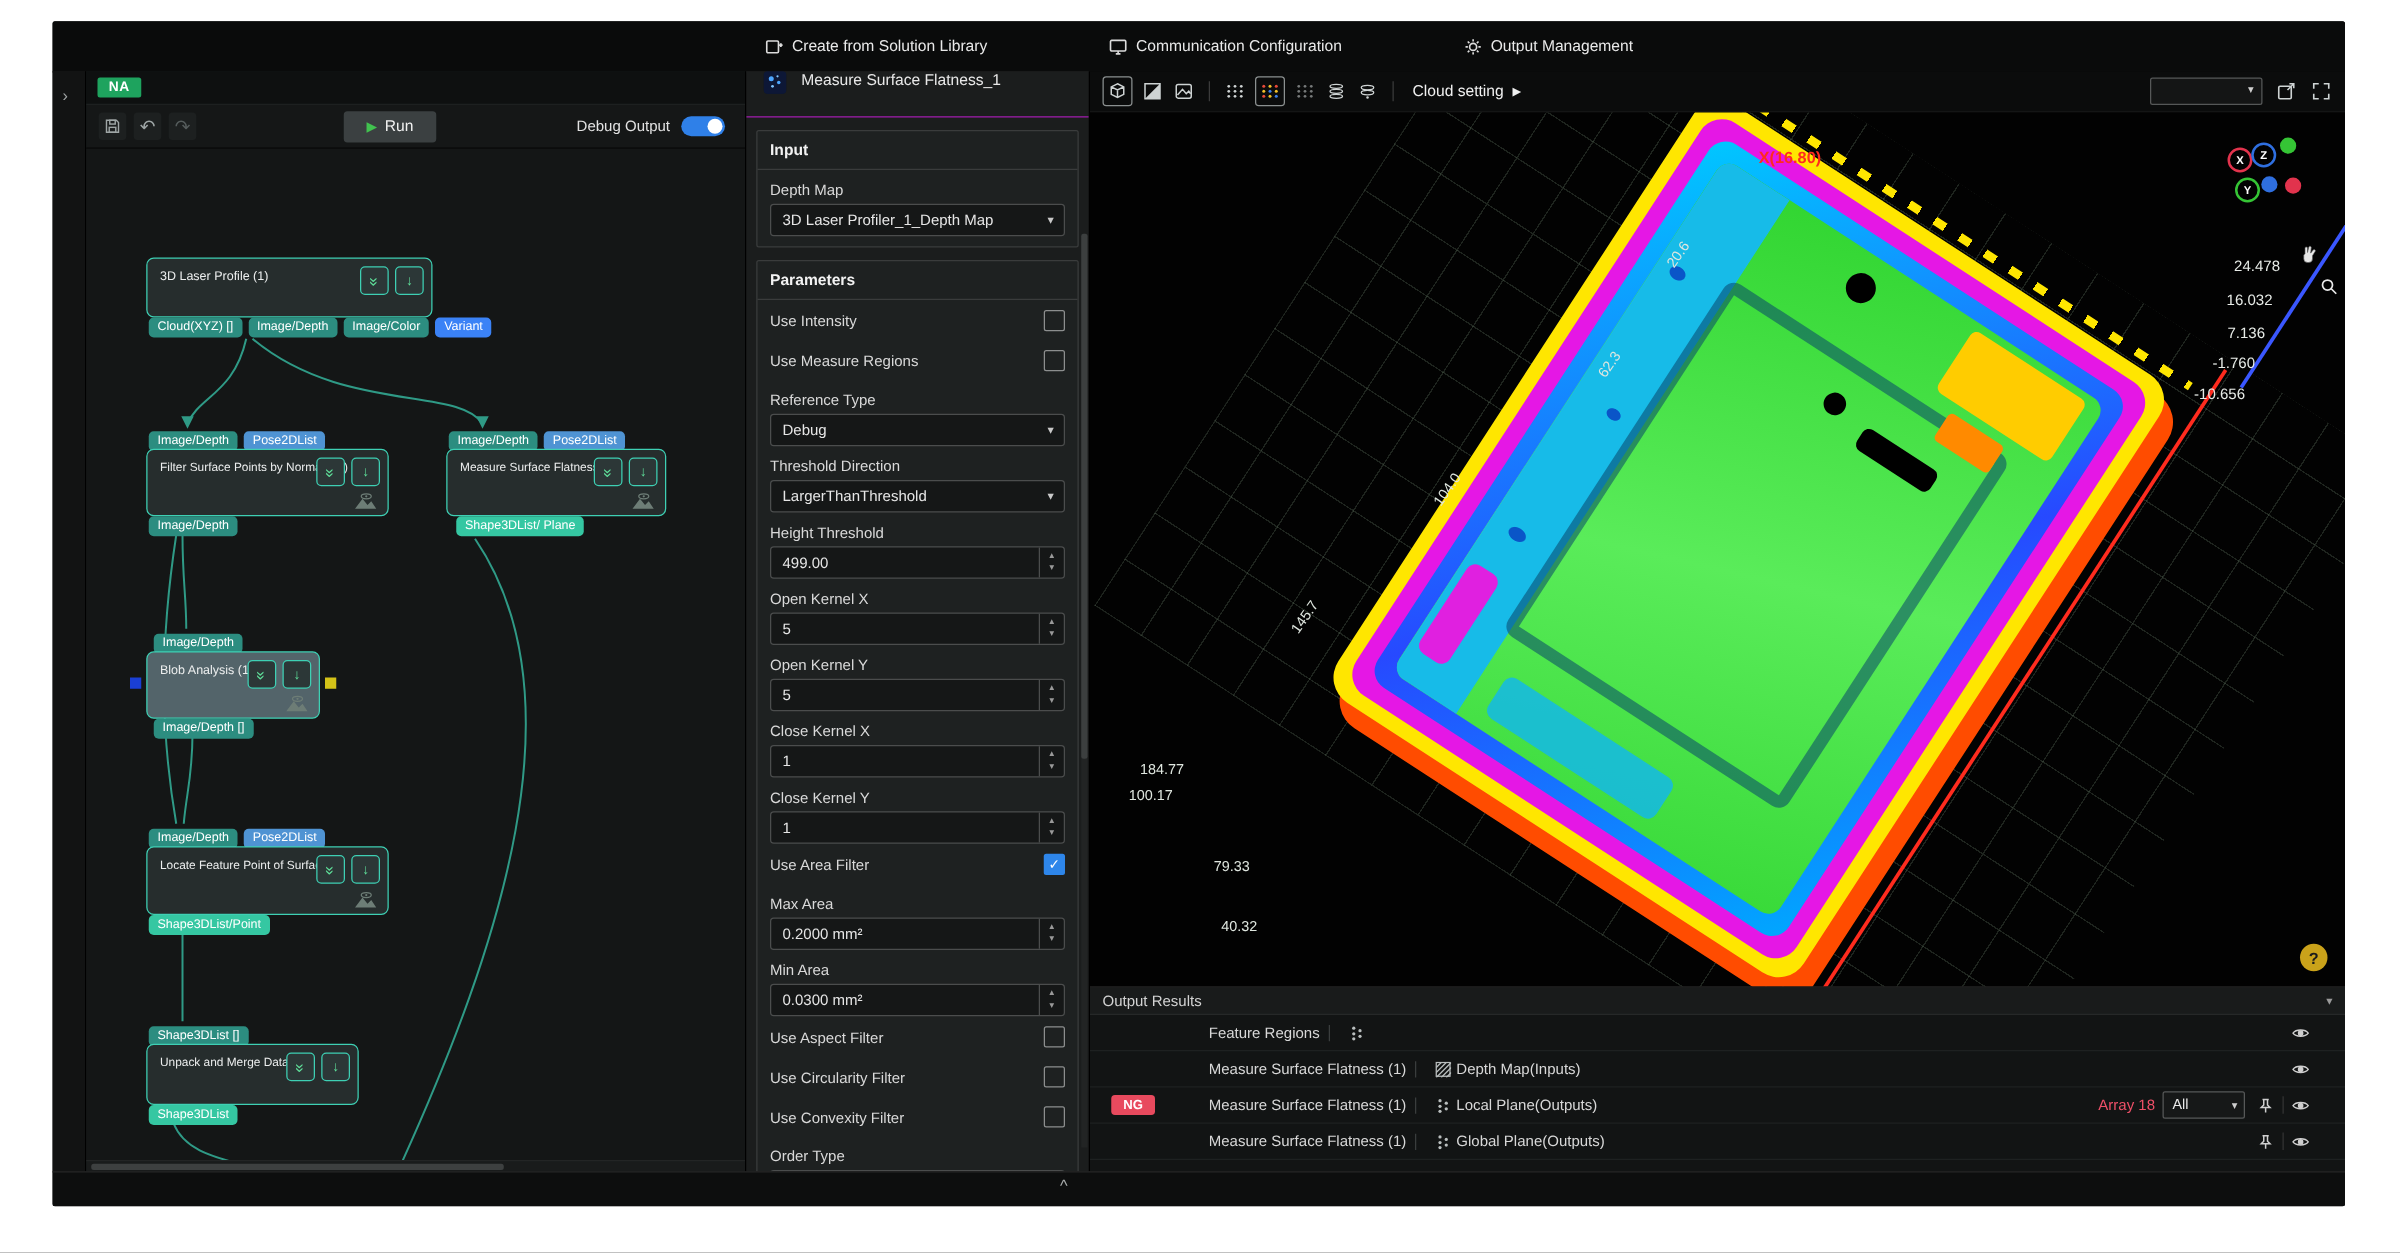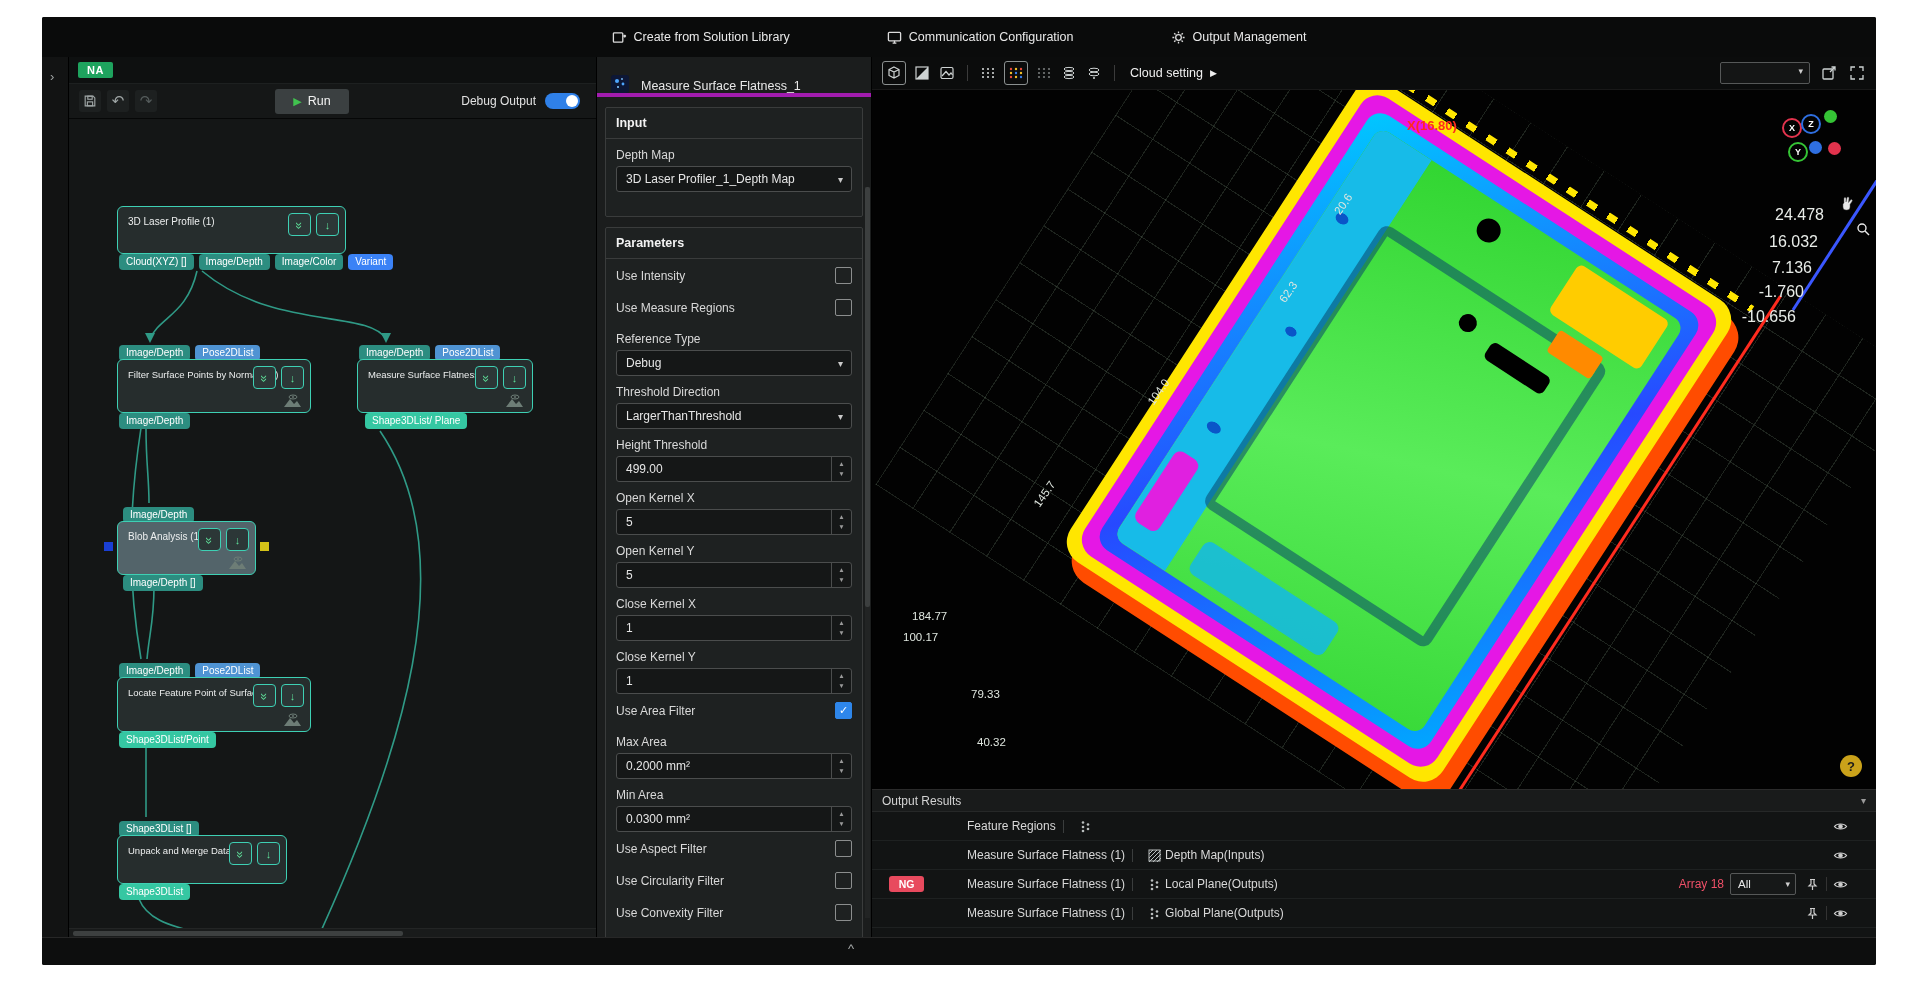--- a/index.html
+++ b/index.html
@@ -37,23 +37,23 @@
   .nview{position:absolute;right:8px;bottom:4px;width:20px;height:14px;color:#6d7d76;}
   .chips{position:absolute;display:flex;gap:5px;}
   .chip{background:#2c8d80;color:#fff;font-size:10px;padding:2px 7px 3px;border-radius:4px;white-space:nowrap;}
   .chip.blue{background:#4f93d3;}
   .chip.purple{background:#3b82f6;}
   .chip.mint{background:#35c7a2;}
   .sq{position:absolute;width:9px;height:9px;}
   svg.edges{position:absolute;left:0;top:0;pointer-events:none;}
   
   .ipanel{width:274px;background:#1b1d1d;border-right:1px solid #000;position:relative;color:#d9d9d9;font-size:12px;overflow:hidden;}
-  .ihead{height:36px;display:flex;align-items:flex-end;gap:12px;padding:0 14px;border-bottom:4px solid #a21caf;color:#e8e8e8;font-size:12.5px;}
+  .ihead{height:36px;display:flex;align-items:flex-start;gap:12px;padding:0 14px;border-bottom:1px solid #a21caf;color:#e8e8e8;font-size:12.5px;}
   .nodeicon{width:18px;height:18px;border-radius:3px;background:#0d1736;}
-  .section{margin:10px 8px 0;border:1px solid #3a3c3c;background:#1e2121;border-radius:2px;padding-bottom:24px;}
+  .section{margin:10px 8px 0;border:1px solid #3a3c3c;background:#1e2121;border-radius:2px;padding-bottom:8px;}
   .stitle{font-weight:bold;color:#f2f2f2;font-size:12.5px;padding:8px 10px;border-bottom:1px solid #3a3c3c;}
   .plabel{padding:9px 10px 4px;color:#d9d9d9;}
   .ctl{margin:0 10px;height:24px;background:#151717;border:1px solid #4b4d4d;border-radius:3px;display:flex;align-items:center;color:#e6e6e6;}
   .ctl .val{padding-left:9px;flex:1;white-space:nowrap;overflow:hidden;}
   .ctl .caret{padding-right:8px;color:#c9c9c9;font-size:10px;}
   .spinbtns{width:19px;align-self:stretch;border-left:1px solid #4b4d4d;display:flex;flex-direction:column;align-items:center;justify-content:space-evenly;color:#9a9a9a;font-size:6.5px;line-height:1;}
   .cbrow{display:flex;align-items:center;justify-content:space-between;padding:8px 10px 7px;}
   .cbox{width:15px;height:15px;border:1px solid #8c8e8e;border-radius:2px;background:transparent;display:flex;align-items:center;justify-content:center;font-size:11px;color:#fff;}
   .cbox.checked{background:#2e86ea;border-color:#2e86ea;}
   .vscroll{position:absolute;right:1px;top:130px;bottom:20px;width:5px;background:#222424;}
@@ -99,21 +99,21 @@
   .vlabel.rot{transform:rotate(-55deg);}
   .redlabel{position:absolute;color:#ff2b1e;font-size:13px;font-weight:bold;}
   .gizmo{position:absolute;right:28px;top:18px;width:66px;height:54px;}
   .gz{position:absolute;width:16px;height:16px;border-radius:50%;font-size:9px;font-weight:bold;display:flex;align-items:center;justify-content:center;color:#fff;}
   .gz.ring-x{border:2px solid #e2334d;left:0;top:10px;}
   .gz.ring-z{border:2px solid #2f6fe0;left:19px;top:6px;}
   .gz.dot-g{background:#35c435;left:42px;top:2px;width:13px;height:13px;}
   .gz.ring-y{border:2px solid #35c435;left:6px;top:34px;}
   .gz.dot-b{background:#2f6fe0;left:27px;top:33px;width:13px;height:13px;}
   .gz.dot-r{background:#e2334d;left:46px;top:34px;width:13px;height:13px;}
-  .scaleval{position:absolute;color:#e8ece8;font-size:16px;}
+  .scaleval{position:absolute;color:#e8ece8;font-size:12px;}
   .helpbtn{position:absolute;right:14px;bottom:12px;width:22px;height:22px;border-radius:50%;background:#caa21a;color:#1b1b1b;font-weight:bold;display:flex;align-items:center;justify-content:center;font-size:13px;}
   .minisvg{color:#cfd4d4;}
   
   .results{height:148px;background:#121414;border-top:1px solid #2b2b2b;font-size:12px;color:#d8d8d8;}
   .rhead{height:21px;background:#191b1b;border-bottom:1px solid #262828;display:flex;align-items:center;padding:0 10px;color:#d3d3d3;}
   .rhead .chev{margin-left:auto;font-size:10px;color:#9a9a9a;}
   .rrow{height:28px;border-bottom:1px solid #1e2121;position:relative;display:flex;align-items:center;}
   .rname{margin-left:95px;white-space:nowrap;}
   .rdiv{width:1px;height:13px;background:#3a3d3d;margin:0 7px;}
   .rdetail{white-space:nowrap;margin-left:4px;}

